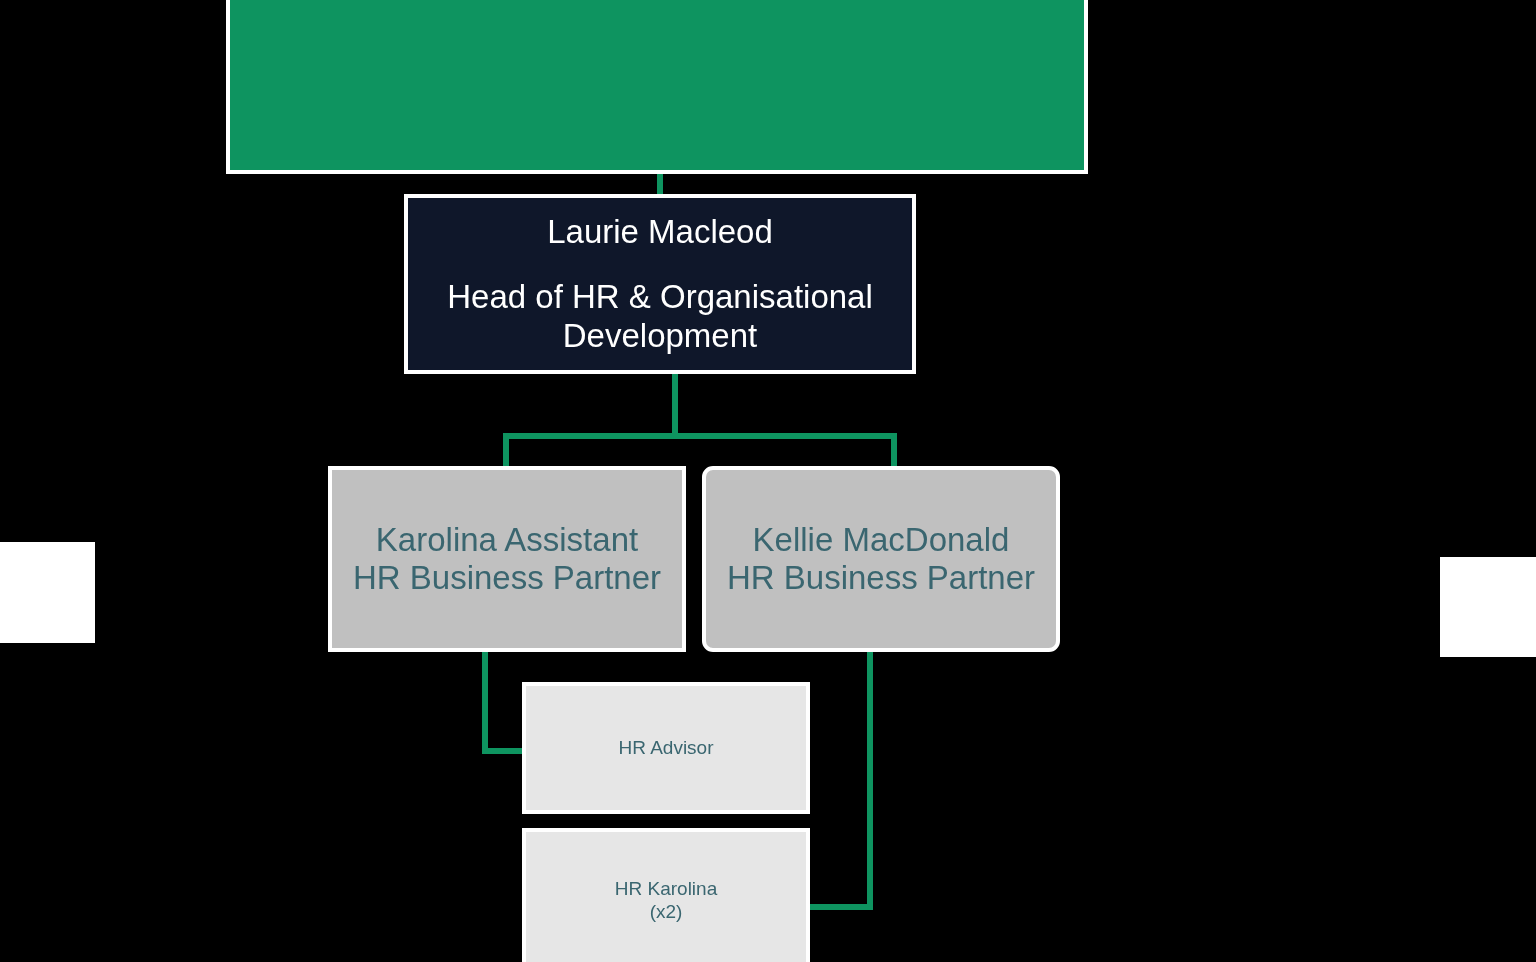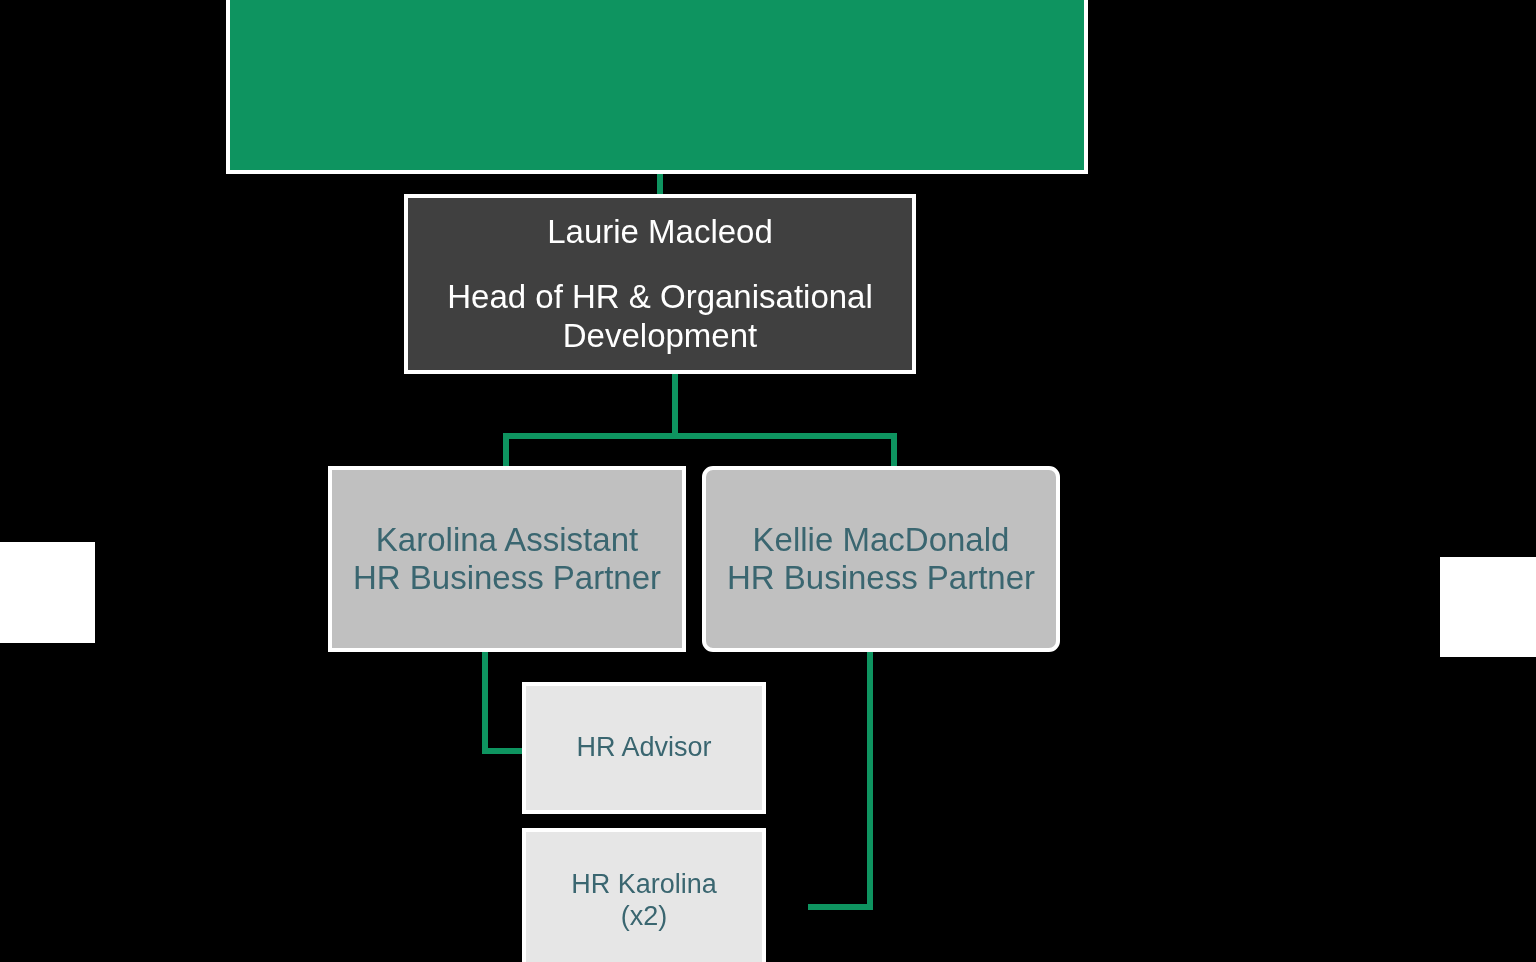--- a/index.html
+++ b/index.html
@@ -44,21 +44,21 @@
     font-weight: 400;
     padding-top: 6px;
   }
 
   
   .node-head {
     left: 404px;
     top: 194px;
     width: 512px;
     height: 180px;
-    background: #404040;
+    background: #0f172a;
     color: #ffffff;
     font-size: 33px;
     font-weight: 400;
   }
   .node-head .line-name { margin-bottom: 26px; }
   .node-head .line-role-wrap {
     display: block;
     width: 500px;
     white-space: normal;
     line-height: 1.19;
@@ -73,24 +73,24 @@
     color: #3A6670;
     font-size: 33px;
     font-weight: 400;
   }
   .node-bp-left  { left: 328px; }
   .node-bp-right { left: 702px; border-radius: 11px; }
 
   
   .node-sub {
     left: 522px;
-    width: 244px;
+    width: 288px;
     background: #E6E6E6;
     color: #3A6670;
-    font-size: 27px;
+    font-size: 19px;
     font-weight: 400;
   }
   .node-advisor   { top: 682px;  height: 132px; }
   .node-assistant { top: 828px;  height: 145px; }
 
   
   .conn {
     position: absolute;
     background: #0E9460;
   }

